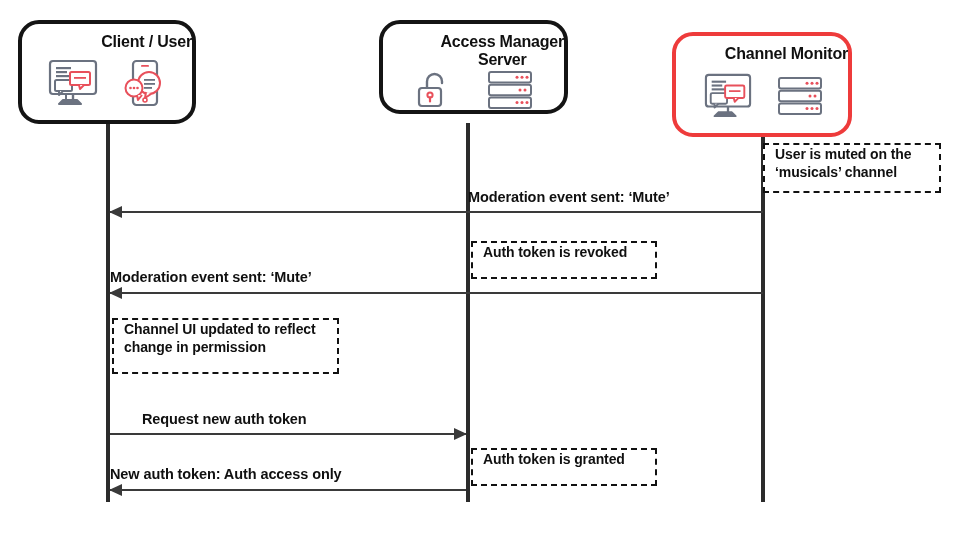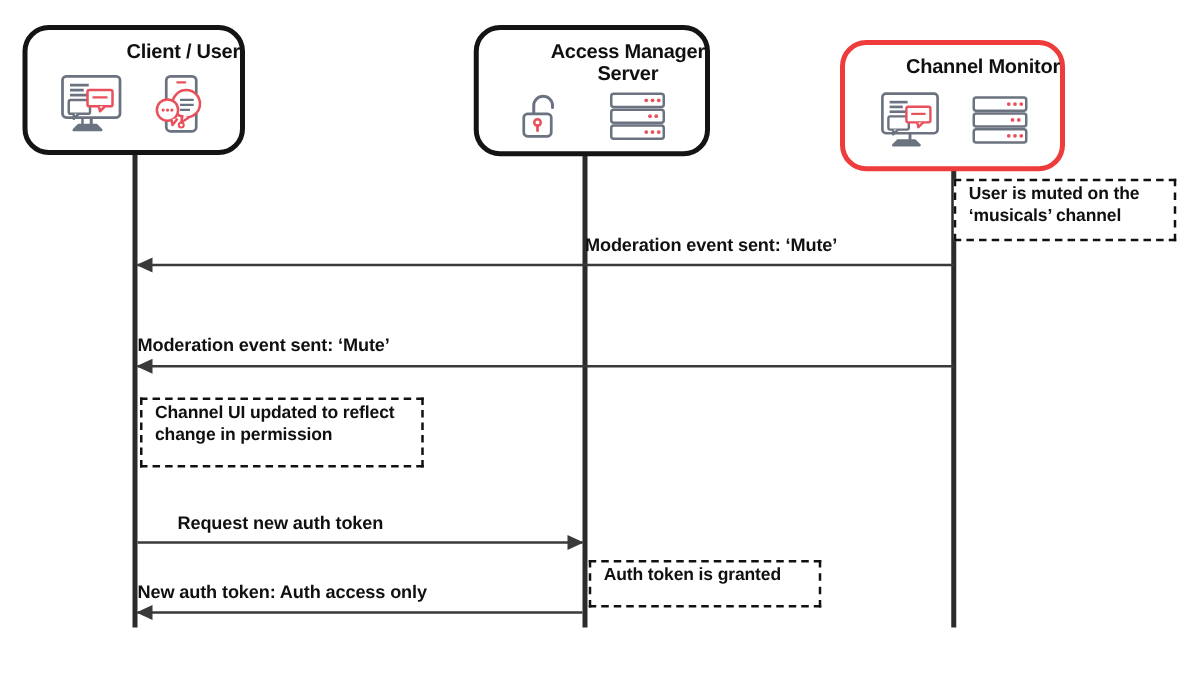--- a/index.html
+++ b/index.html
@@ -156,21 +156,21 @@
           <circle cx="14" cy="30" r="8.5" fill="#ffffff" stroke="#e8505b" stroke-width="2"></circle>
           <path d="M17 37 l1 5 l4 -5" fill="#ffffff" stroke="#e8505b" stroke-width="2" stroke-linejoin="round"></path>
           <circle cx="10.5" cy="30" r="1.3" fill="#e8505b"></circle>
           <circle cx="14" cy="30" r="1.3" fill="#e8505b"></circle>
           <circle cx="17.5" cy="30" r="1.3" fill="#e8505b"></circle>
         </svg>
       </span>
     </div>
   </div>
 
-  <div class="actor-box" style="left:379px; top:20px; width:189px; height:105px;">
+  <div class="actor-box" style="left:379px; top:20px; width:189px; height:94px;">
     <div class="actor-title">Access Manager
 Server</div>
     <div class="actor-icons">
       <span class="icon-slot">
         <svg width="42" height="42" viewBox="0 0 42 42">
           <path d="M14 19 V12.5 a7.5 7.5 0 0 1 15 0 V14" fill="none" stroke="#6b7280" stroke-width="2.4" stroke-linecap="round"></path>
           <rect x="6" y="19" width="22" height="18" rx="3" fill="#ffffff" stroke="#6b7280" stroke-width="2.2"></rect>
           <circle cx="17" cy="26" r="2.6" fill="none" stroke="#e8505b" stroke-width="2"></circle>
           <path d="M17 28.3 v4.2" stroke="#e8505b" stroke-width="2.2" stroke-linecap="round"></path>
         </svg>
@@ -232,20 +232,23 @@
   <div class="note" style="left:763px; top:143px; width:178px; height:50px;">
     <span class="note-text">User is muted on the
 ‘musicals’ channel</span>
   </div>
 
   <div class="msg-label" style="left:468px; top:189px; width:293px;">Moderation event sent: ‘Mute’</div>
   <div class="msg" style="left:110px; top:211px; width:653px;">
     <span class="head left"></span>
   </div>
 
+  <div class="note" style="left:471px; top:241px; width:186px; height:38px;">
+    <span class="note-text">Auth token is revoked</span>
+  </div>
 
   <div class="msg-label" style="left:110px; top:269px; width:293px;">Moderation event sent: ‘Mute’</div>
   <div class="msg" style="left:110px; top:292px; width:653px;">
     <span class="head left"></span>
   </div>
 
   <div class="note" style="left:112px; top:318px; width:227px; height:56px;">
     <span class="note-text">Channel UI updated to reflect
 change in permission</span>
   </div>

